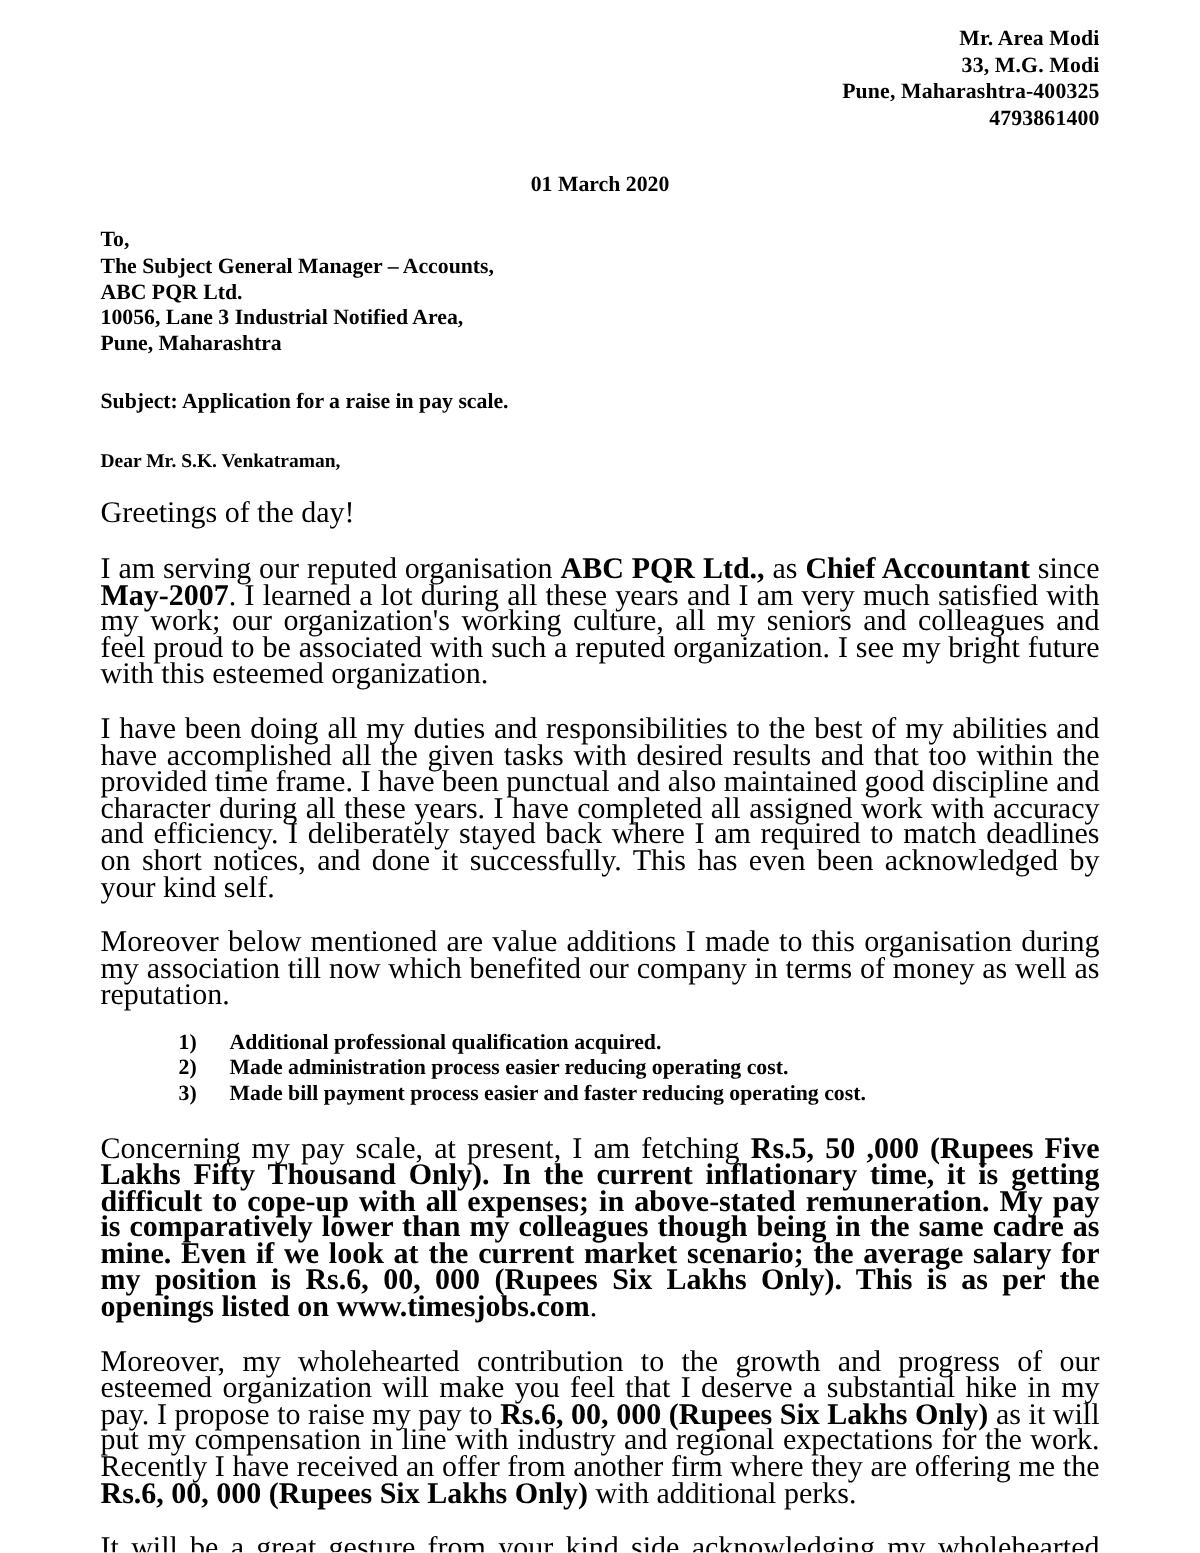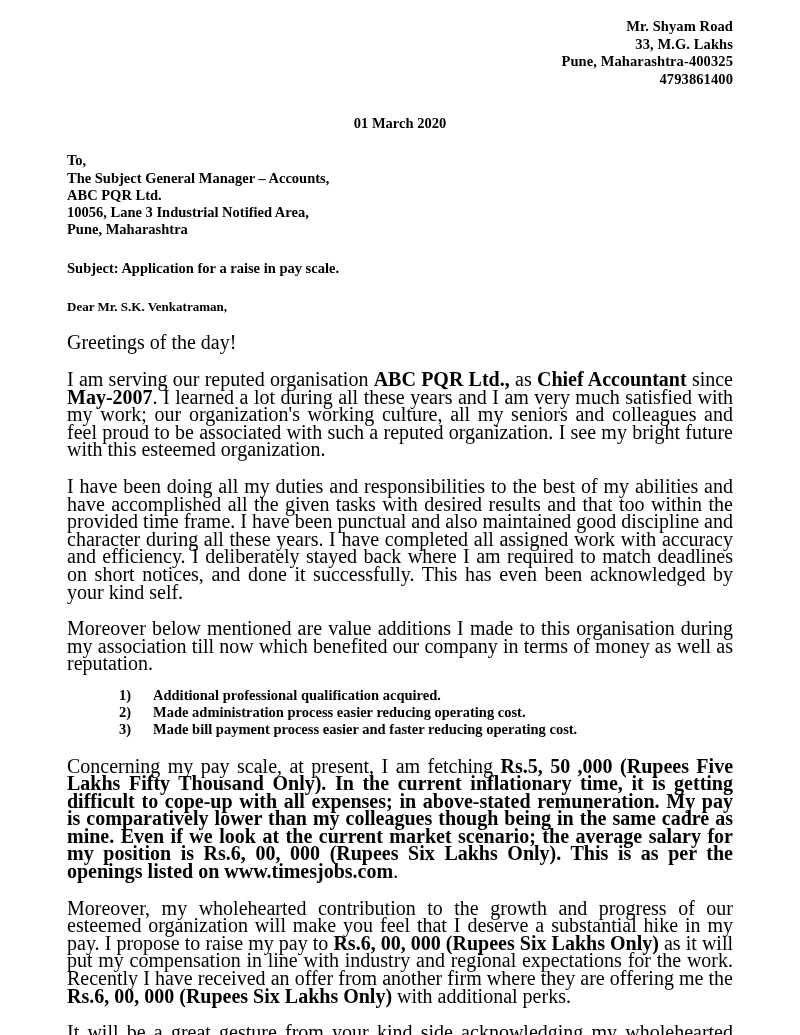--- a/index.html
+++ b/index.html
@@ -83,22 +83,22 @@
     font-weight: bold;
   }
   .payscale-para .bold-run { font-weight: bold; }
 </style>
 </head>
 <body>
 
 <div class="page">
 
   <div class="sender-block">
-    <div class="sender-line">Mr. Shyam Road</div>
-    <div class="sender-line">33, M.G. Lakhs</div>
+    <div class="sender-line">Mr. Area Modi</div>
+    <div class="sender-line">33, M.G. Modi</div>
     <div class="sender-line">Pune, Maharashtra-400325</div>
     <div class="sender-line">4793861400</div>
   </div>
 
   <div class="date-line">01 March 2020</div>
 
   <div class="recipient-block">
     <div class="recipient-line">To,</div>
     <div class="recipient-line">The Subject General Manager – Accounts,</div>
     <div class="recipient-line">ABC PQR Ltd.</div>

